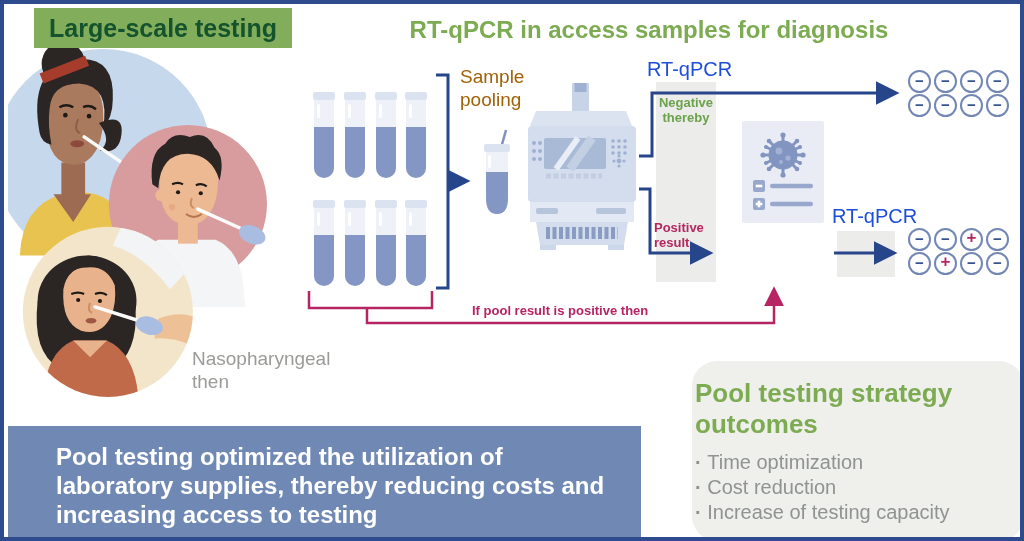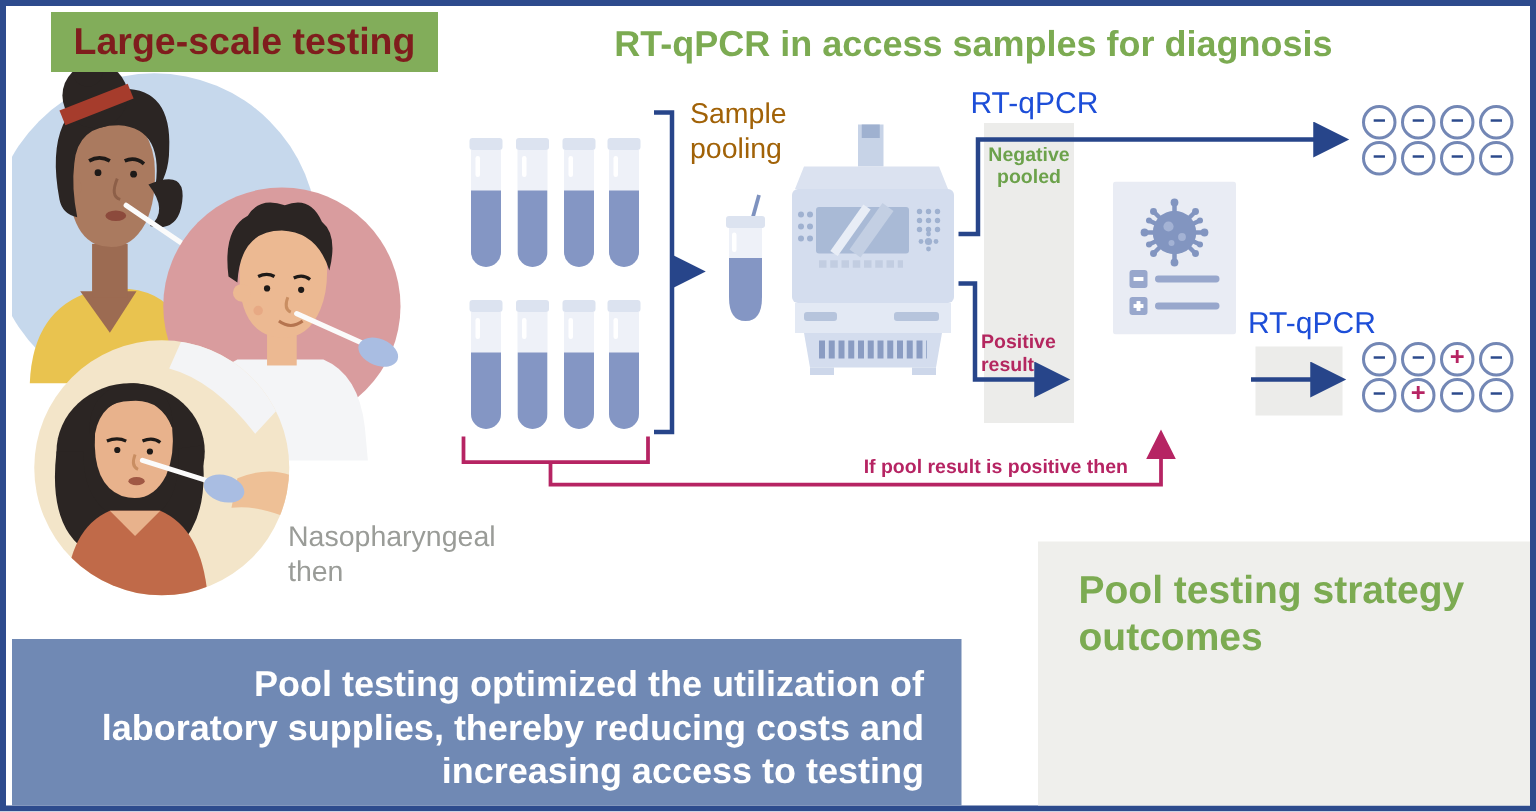--- a/index.html
+++ b/index.html
@@ -5,49 +5,49 @@
   html,body{margin:0;padding:0;background:#fff;}
   #canvas{
     position:relative;width:1024px;height:541px;box-sizing:border-box;
     border:4px solid #2d4b8d;background:#ffffff;overflow:hidden;
     font-family:"Liberation Sans", sans-serif;
   }
   .abs{position:absolute;}
   
   .badge{
     left:30px;top:4px;width:258px;height:40px;background:#82ad5a;
-    color:#7f1d1d;font-weight:700;font-size:25px;line-height:40px;text-align:center;
+    color:#14532d;font-weight:700;font-size:25px;line-height:40px;text-align:center;
   }
   .title{
     left:390px;top:12px;width:510px;text-align:center;
     color:#7cab52;font-weight:700;font-size:24px;
   }
   
   .band1{left:652px;top:78px;width:60px;height:200px;background:#ececea;}
   .band2{left:833px;top:227px;width:58px;height:46px;background:#ececea;}
   .summary-box{
     left:4px;top:422px;width:633px;height:115px;background:#7089b4;
     color:#fff;font-weight:700;font-size:24px;line-height:29px;
-    padding:16px 0 0 48px;box-sizing:border-box;text-align:right;
+    padding:16px 0 0 48px;box-sizing:border-box;
   }
   .summary-box .txt{width:560px;}
   .outcomes-box{
     left:688px;top:357px;width:332px;height:180px;background:#efefec;
-    padding:17px 0 0 27px;box-sizing:border-box;
+    padding:17px 0 0 3px;box-sizing:border-box;border-radius:25px;
   }
   .outcomes-heading{color:#7cab52;font-weight:700;font-size:26px;line-height:31px;width:290px;}
   .outcomes-list{list-style:none;margin:10px 0 0 0;padding:0;color:#8f9391;font-size:20px;line-height:25px;}
   .outcomes-list li::before{content:"\00B7\00A0";font-weight:700;}
   
   .lbl-gray{color:#a16207;font-size:19px;line-height:1.22;}
   .lbl-rtqpcr{color:#1d4ed8;font-size:20px;font-weight:400;}
   .lbl-neg{left:650px;top:92px;width:64px;text-align:center;color:#6ca24b;font-size:13px;font-weight:700;line-height:1.15;}
   .lbl-pos{left:650px;top:217px;width:64px;text-align:left;color:#b4275f;font-size:13px;font-weight:700;line-height:1.15;}
   .lbl-ind{left:712px;top:227px;width:130px;text-align:center;color:#24427f;font-size:20px;font-weight:700;line-height:21px;}
-  .lbl-cond{left:524px;top:299px;width:224px;text-align:right;color:#b62463;font-size:13px;font-weight:700;}
+  .lbl-cond{left:468px;top:299px;width:224px;text-align:left;color:#b62463;font-size:13px;font-weight:700;}
   
   .tube{position:absolute;width:20px;height:86px;}
   .tube .cap{position:absolute;top:0;left:-1px;right:-1px;height:8px;background:#dce3f0;border-radius:2px;}
   .tube .glass{position:absolute;top:8px;left:0;right:0;bottom:0;background:#eef1f8;border-radius:0 0 10px 10px;overflow:hidden;}
   .tube .liquid{position:absolute;left:0;right:0;bottom:0;height:51px;background:#8496c4;}
   .tube .shine{position:absolute;top:12px;left:3px;width:3px;height:14px;background:#fff;border-radius:2px;}
   
   .rgrid{display:grid;grid-template-columns:repeat(4,23px);grid-auto-rows:23px;column-gap:3px;row-gap:1px;}
   .rcirc{
     width:23px;height:23px;box-sizing:border-box;border:2.5px solid #7387b5;border-radius:50%;
@@ -297,21 +297,21 @@
       <path d="M830,249 H889" marker-end="url(#ab)"></path>
     </g>
     <g stroke="#b62463" stroke-width="2.5" fill="none">
       <path d="M305,287 V304 H428 V287"></path>
       <path d="M363,304 V319 H770 V286" marker-end="url(#ap)"></path>
     </g>
   </svg>
 
   <div class="abs lbl-gray" style="left:456px;top:61px;width:86px;z-index:6">Sample pooling</div>
   <div class="abs lbl-rtqpcr" style="left:643px;top:54px;z-index:6">RT-qPCR</div>
-  <div class="abs lbl-neg" style="z-index:6">Negative pooled</div>
+  <div class="abs lbl-neg" style="z-index:6">Negative thereby</div>
   <div class="abs lbl-pos" style="z-index:6">Positive result</div>
   <div class="abs lbl-rtqpcr" style="left:828px;top:201px;z-index:6">RT-qPCR</div>
   <div class="abs lbl-cond" style="z-index:6">If pool result is positive then</div>
   <div class="abs lbl-gray" style="left:188px;top:343px;width:170px;color:#9a9c98">Nasopharyngeal then</div>
 
   <div id="neg-grid" class="abs rgrid" style="left:904px;top:66px;z-index:6">
       <div class="rcirc">−</div>
       <div class="rcirc">−</div>
       <div class="rcirc">−</div>
       <div class="rcirc">−</div>
@@ -329,15 +329,20 @@
       <div class="rcirc plus">+</div>
       <div class="rcirc">−</div>
       <div class="rcirc">−</div>
     </div>
 
   <div class="abs summary-box">
     <div class="txt">Pool testing optimized the utilization of laboratory supplies, thereby reducing costs and increasing access to testing</div>
   </div>
   <div class="abs outcomes-box">
     <div class="outcomes-heading">Pool testing strategy outcomes</div>
+    <ul class="outcomes-list" id="outcomes-list">
+        <li>Time optimization</li>
+        <li>Cost reduction</li>
+        <li>Increase of testing capacity</li>
+      </ul>
   </div>
 
 </div>
 
 </body></html>

